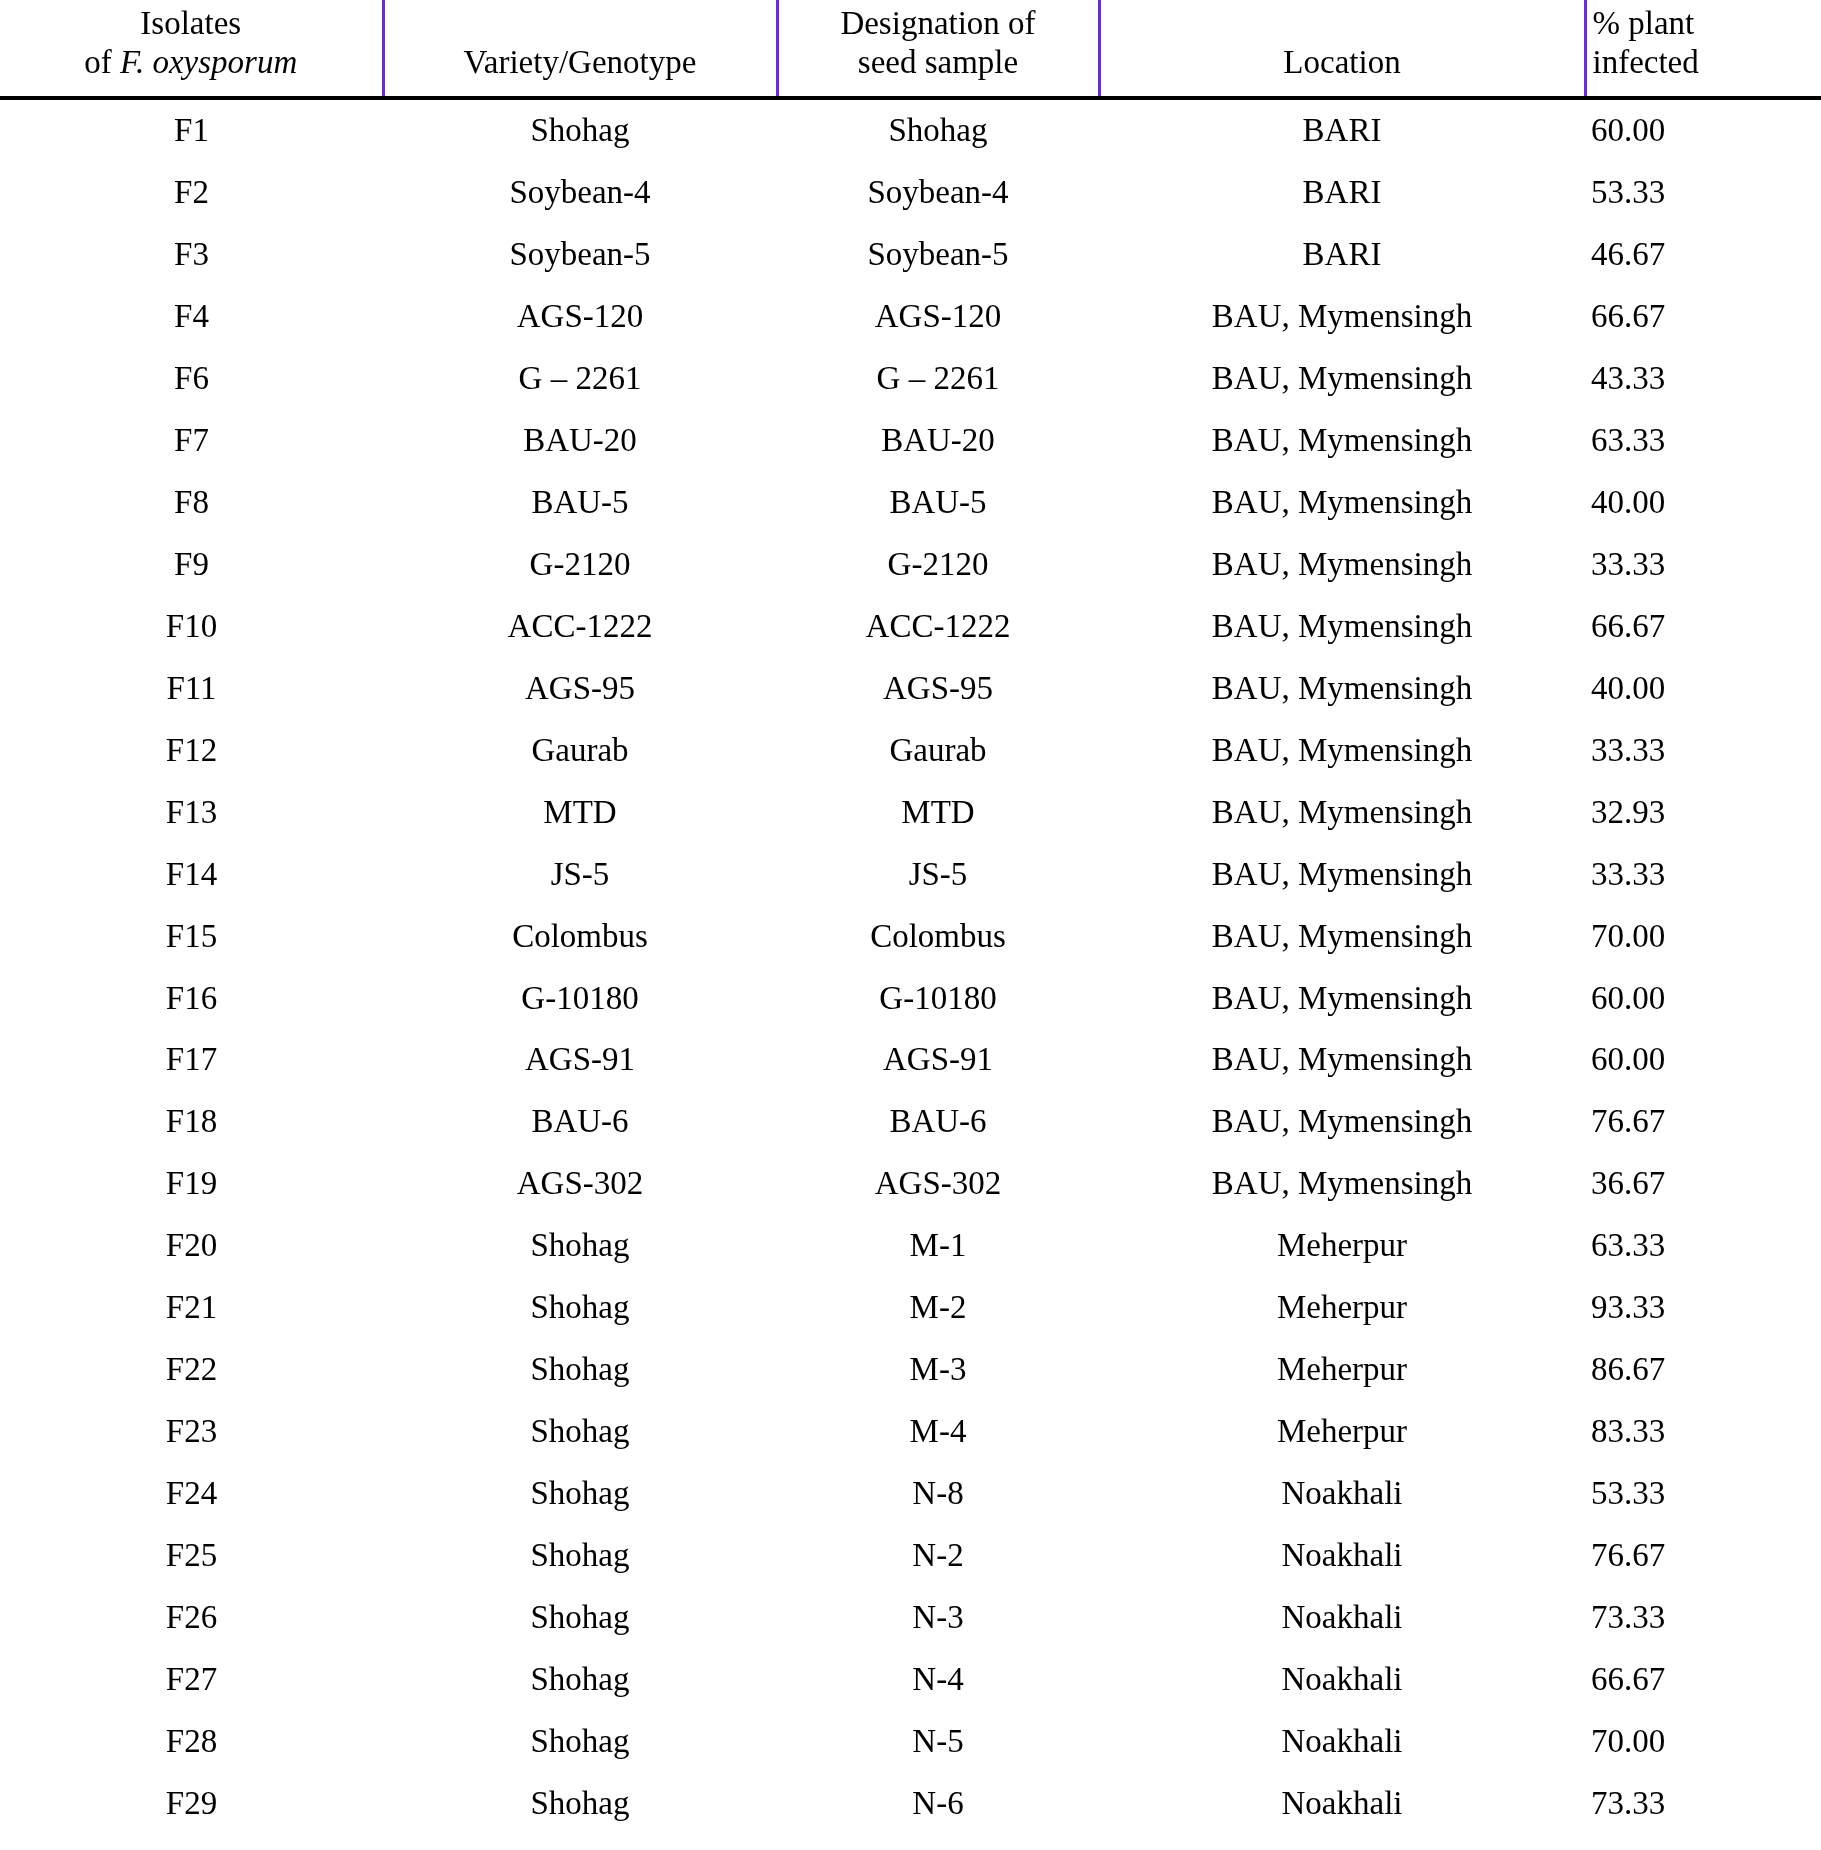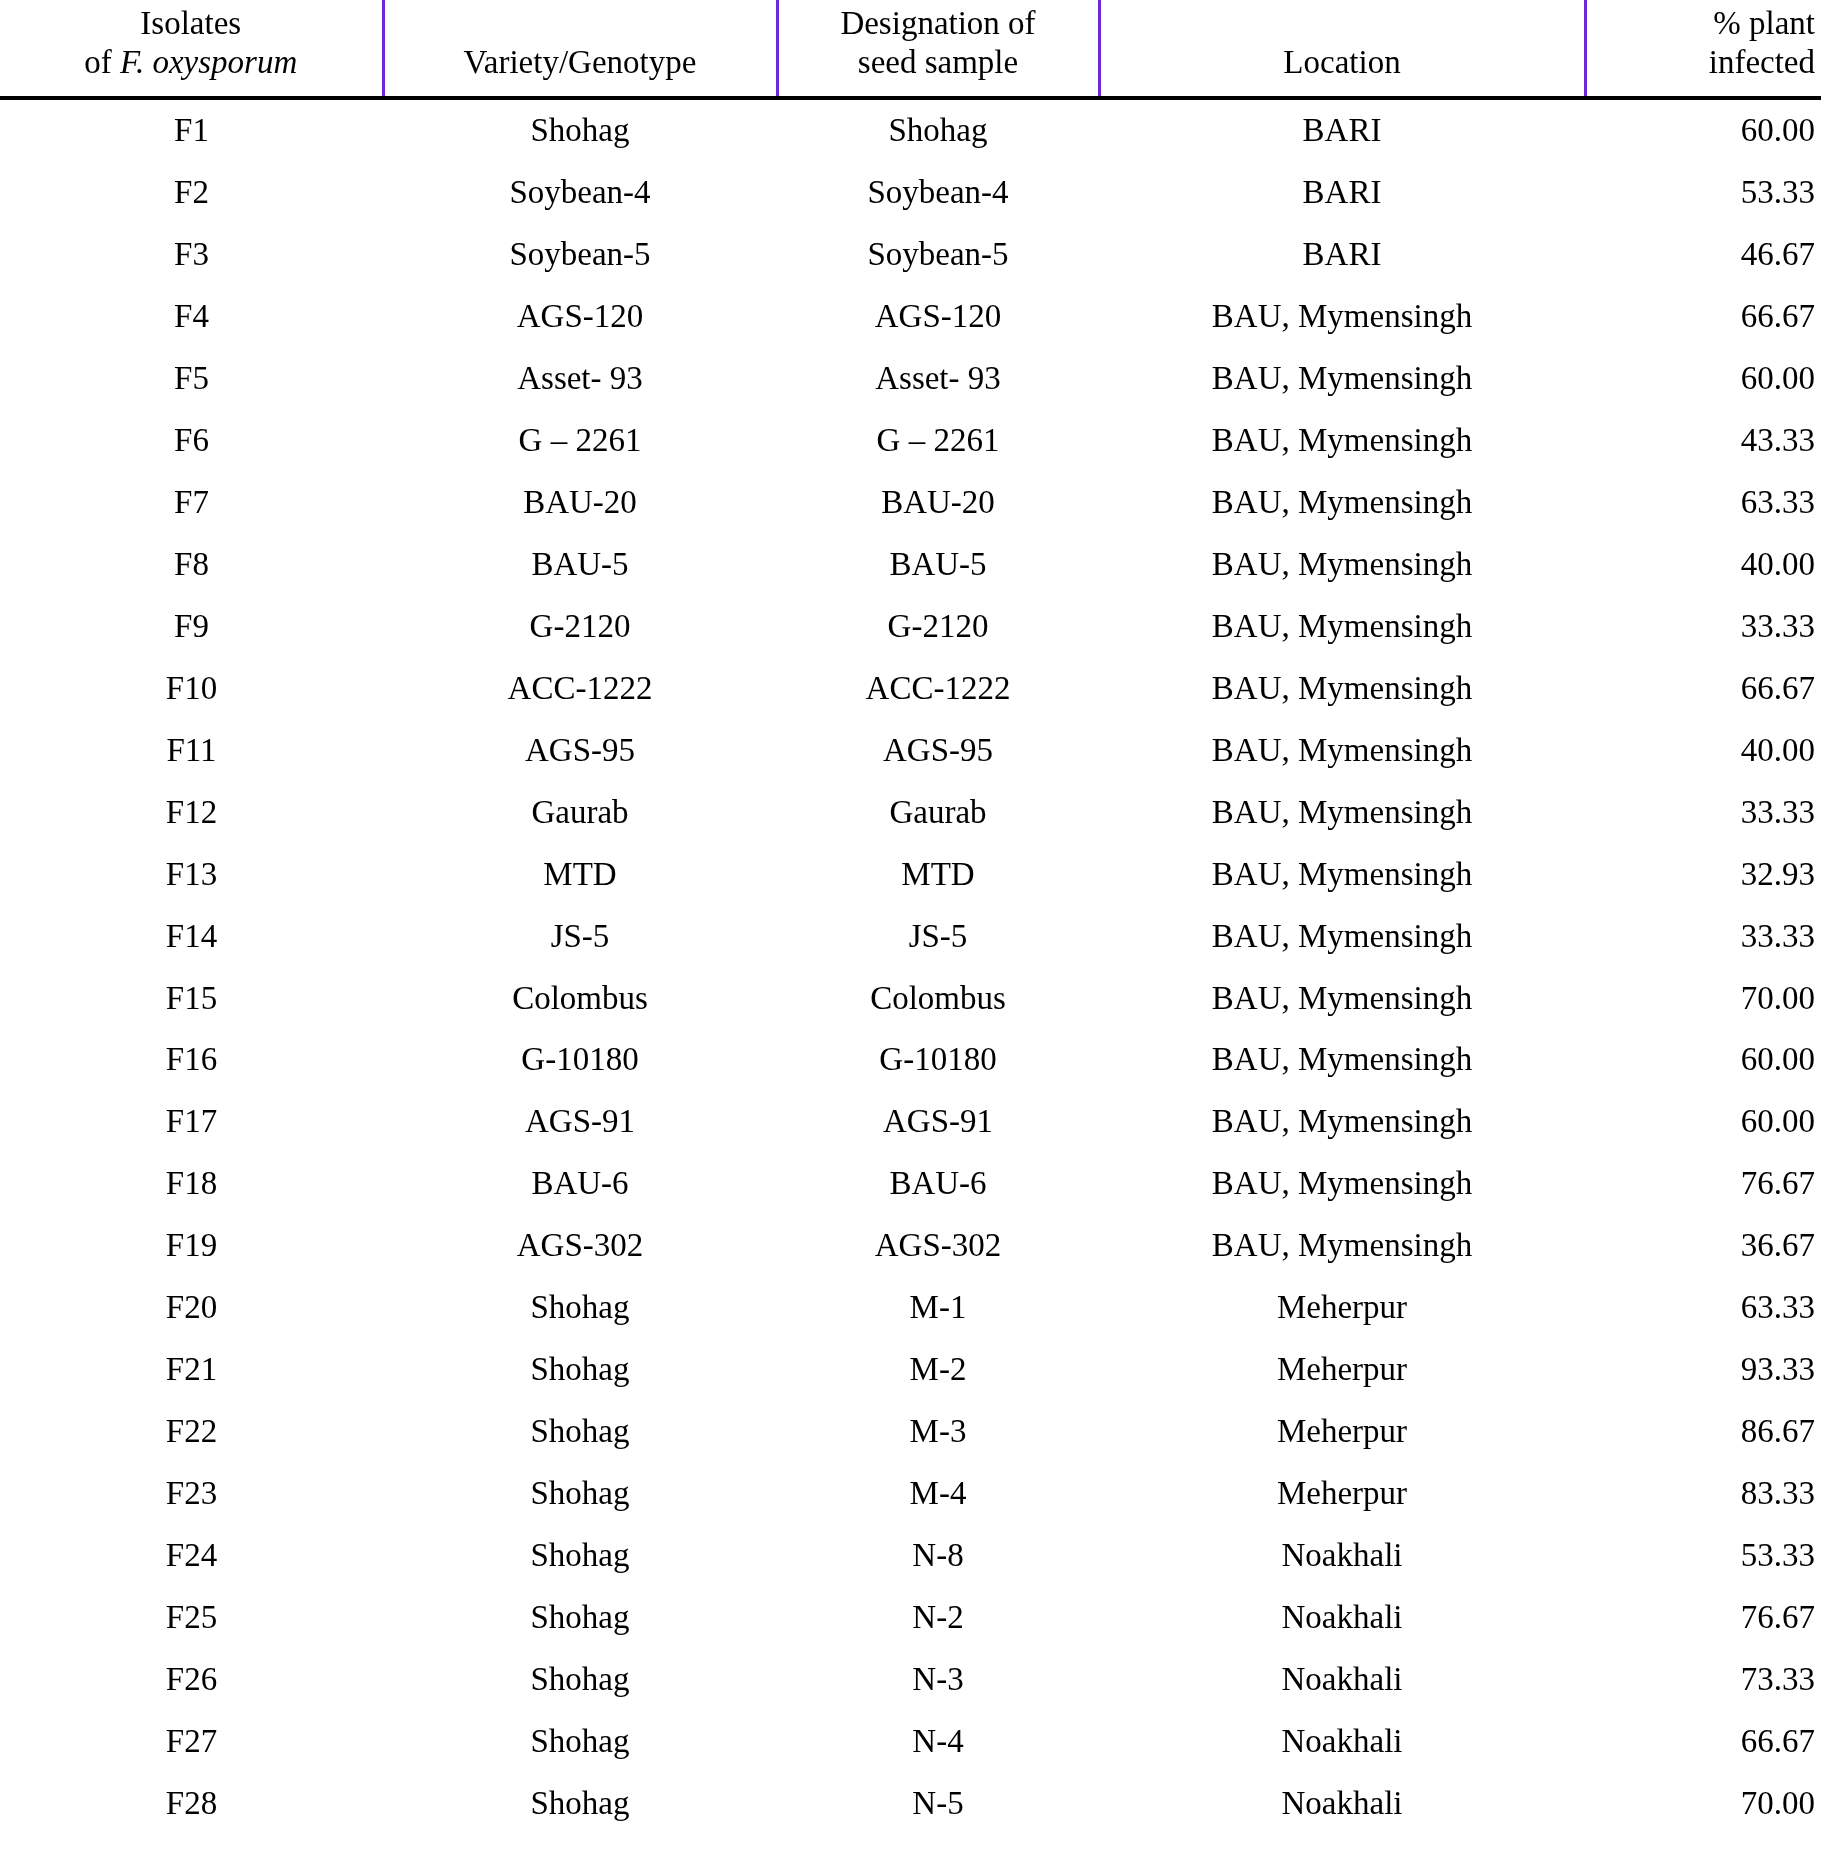--- a/index.html
+++ b/index.html
@@ -66,21 +66,21 @@
 
   tbody td {
     text-align: center;
     padding: 11.5px 6px;
     border: none;
     white-space: nowrap;
   }
 
   tbody td.col-percent,
   thead th.col-percent {
-    text-align: right;
+    text-align: left;
   }
 
   
   .rule-mask-left,
   .rule-mask-right {
     position: absolute;
     top: 64px;
     height: 6px;
     background: #ffffff;
   }
@@ -147,27 +147,20 @@
           <td class="col-percent">46.67</td>
         </tr>
         <tr>
           <td class="col-isolate">F4</td>
           <td class="col-variety">AGS-120</td>
           <td class="col-designation">AGS-120</td>
           <td class="col-location">BAU, Mymensingh</td>
           <td class="col-percent">66.67</td>
         </tr>
         <tr>
-          <td class="col-isolate">F5</td>
-          <td class="col-variety">Asset- 93</td>
-          <td class="col-designation">Asset- 93</td>
-          <td class="col-location">BAU, Mymensingh</td>
-          <td class="col-percent">60.00</td>
-        </tr>
-        <tr>
           <td class="col-isolate">F6</td>
           <td class="col-variety">G – 2261</td>
           <td class="col-designation">G – 2261</td>
           <td class="col-location">BAU, Mymensingh</td>
           <td class="col-percent">43.33</td>
         </tr>
         <tr>
           <td class="col-isolate">F7</td>
           <td class="col-variety">BAU-20</td>
           <td class="col-designation">BAU-20</td>

